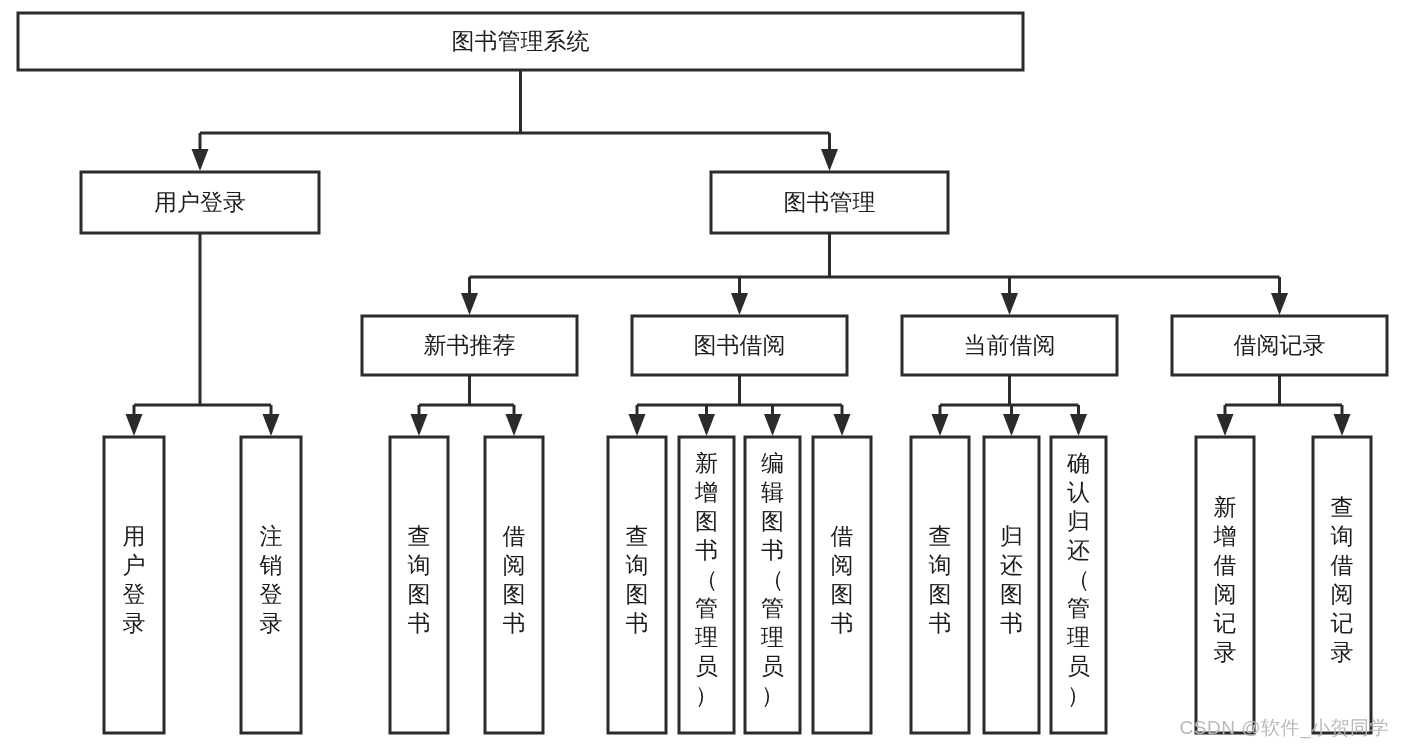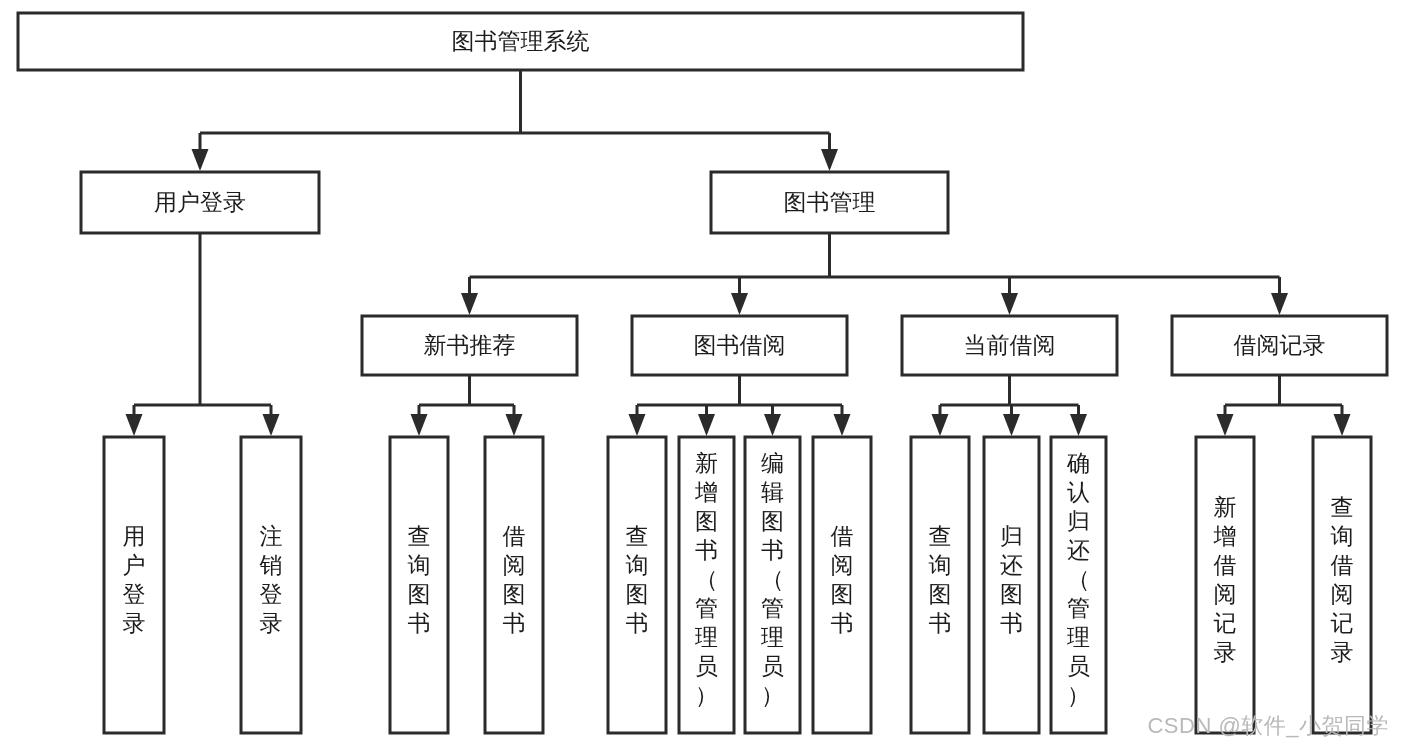--- a/index.html
+++ b/index.html
@@ -52,21 +52,21 @@
     font-family: "Liberation Sans", "DejaVu Sans", sans-serif;
     font-size: 23px;
     fill: #1c1c1c;
     text-anchor: middle;
   }
   .watermark {
     position: absolute;
     right: 16px;
     bottom: 6px;
     font-family: "Liberation Sans", "DejaVu Sans", sans-serif;
-    font-size: 22px;
+    font-size: 19px;
     color: #b9b9b9;
     letter-spacing: 0.5px;
     white-space: nowrap;
     pointer-events: none;
   }
 </style>
 </head>
 <body>
 
 <div id="diagram-root">

